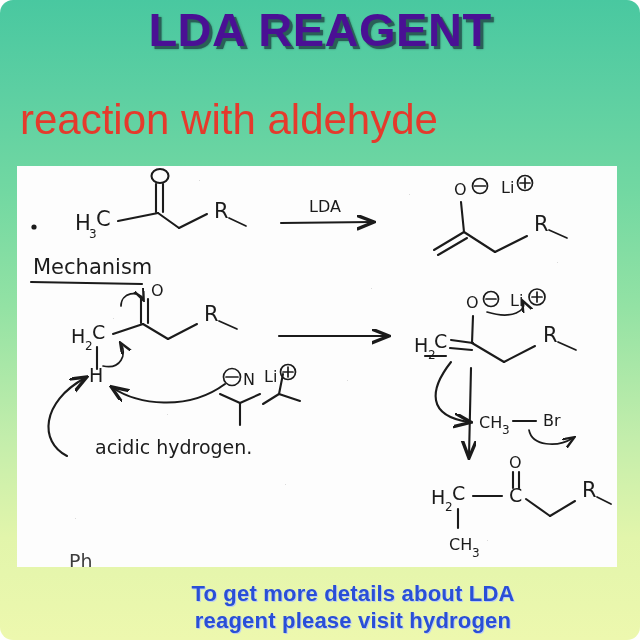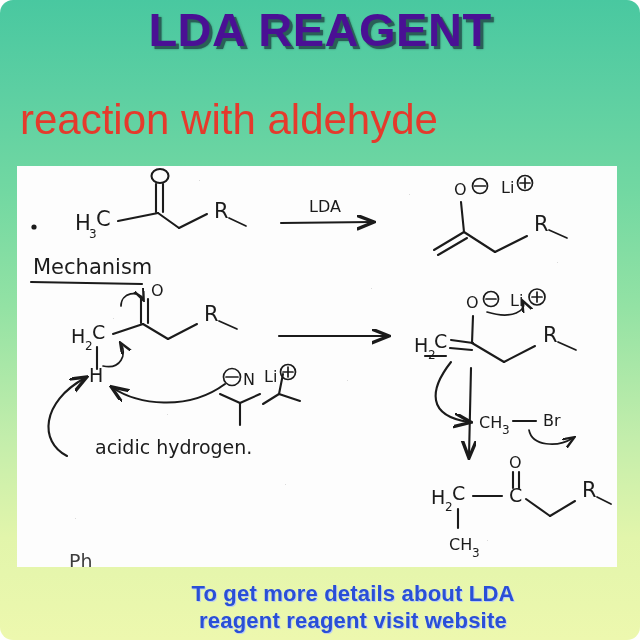--- a/index.html
+++ b/index.html
@@ -299,16 +299,16 @@
     <div class="speck" style="left:330px; top:214px;"></div>
     <div class="speck" style="left:268px; top:318px;"></div>
     <div class="speck" style="left:58px; top:352px;"></div>
     <div class="speck" style="left:470px; top:374px;"></div>
     <div class="speck" style="left:150px; top:248px;"></div>
     <div class="speck" style="left:354px; top:122px;"></div>
   </div>
 
   <div id="footer">
     <span class="fline">To get more details about LDA</span>
-    <span class="fline">reagent reagent visit website</span>
+    <span class="fline">reagent please visit hydrogen</span>
   </div>
 
 </div>
 
 </body></html>

